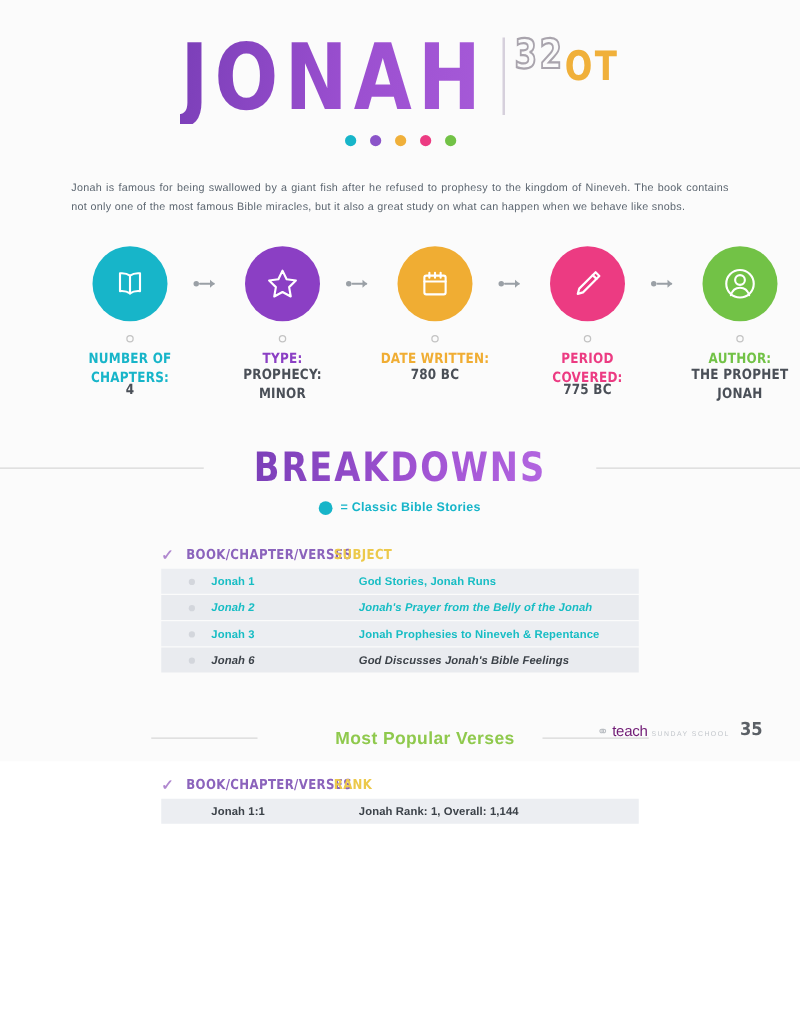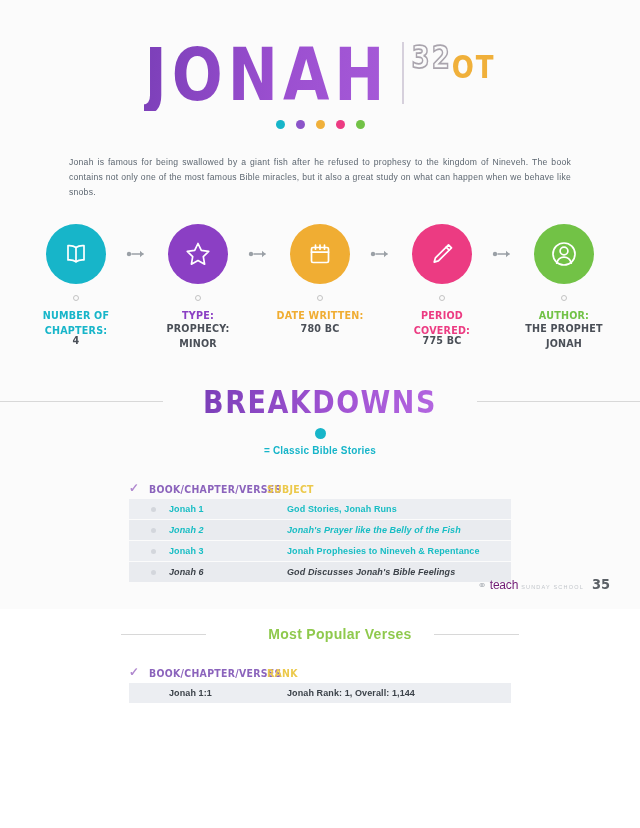--- a/index.html
+++ b/index.html
@@ -6,21 +6,21 @@
   html, body {
     width: 640px; height: 828px;
     background: #ffffff;
     font-family: "Liberation Sans", sans-serif;
     overflow: hidden;
   }
   .page {
     position: relative;
     width: 640px; height: 609px;
     background: #fbfbfb;
-    padding: 12px;
+    padding: 0;
   }
 
   
   .title-block { text-align: center; padding-top: 26px; }
   .title-row {
     display: flex; align-items: flex-start;
     justify-content: center; gap: 0px;
   }
   .title-word {
     font-family: "DejaVu Sans", sans-serif;
@@ -66,21 +66,21 @@
   
   .intro {
     margin: 26px 57px 0 57px;
     font-size: 8.6px; line-height: 1.75;
     color: #5c6670; text-align: justify;
     letter-spacing: 0.25px;
   }
 
   
   .iconrow {
-    display: flex; justify-content: center;
+    display: flex; justify-content: flex-end;
     align-items: flex-start; margin-top: 24px;
   }
   .icon-cell { width: 96px; text-align: center; }
   .circle {
     width: 60px; height: 60px; border-radius: 50%;
     margin: 0 auto; display: flex;
     align-items: center; justify-content: center;
   }
   .conn {
     width: 26px; height: 60px;
@@ -118,21 +118,21 @@
     font-family: "DejaVu Sans", sans-serif;
     font-size: 27px; font-weight: 700; letter-spacing: 1.5px;
     background: linear-gradient(100deg,#7b3fb8 0%,#a254d4 60%,#b366e0 100%);
     -webkit-background-clip: text; background-clip: text;
     -webkit-text-fill-color: transparent;
     transform: scaleY(1.2); line-height: 1;
     white-space: nowrap;
   }
   .legend {
     display: flex; align-items: center; justify-content: center;
-    gap: 6px; margin-top: 13px; flex-direction: column;
+    gap: 6px; margin-top: 13px;
   }
   .legend-dot { width: 11px; height: 11px; border-radius: 50%; }
   .legend-text {
     font-size: 10px; font-weight: 700; letter-spacing: 0.2px;
   }
 
   
   .table { margin: 0 auto; width: 382px; }
   .thead {
     display: flex; align-items: center;
@@ -359,21 +359,21 @@
             <div class="td col1 teal">Jonah  1</div>
             <div class="td teal">God Stories, Jonah Runs</div>
           </div>
         </div>
         <div class="trow">
           <div class="trow-inner alt">
             <div class="lead-dot">
               <i></i>
             </div>
             <div class="td col1 teal">Jonah  2</div>
-            <div class="td teal">Jonah's Prayer like the Belly of the Fish</div>
+            <div class="td teal">Jonah's Prayer from the Belly of the Jonah</div>
           </div>
         </div>
         <div class="trow">
           <div class="trow-inner">
             <div class="lead-dot">
               <i></i>
             </div>
             <div class="td col1 teal">Jonah  3</div>
             <div class="td teal">Jonah Prophesies to Nineveh &amp; Repentance</div>
           </div>

